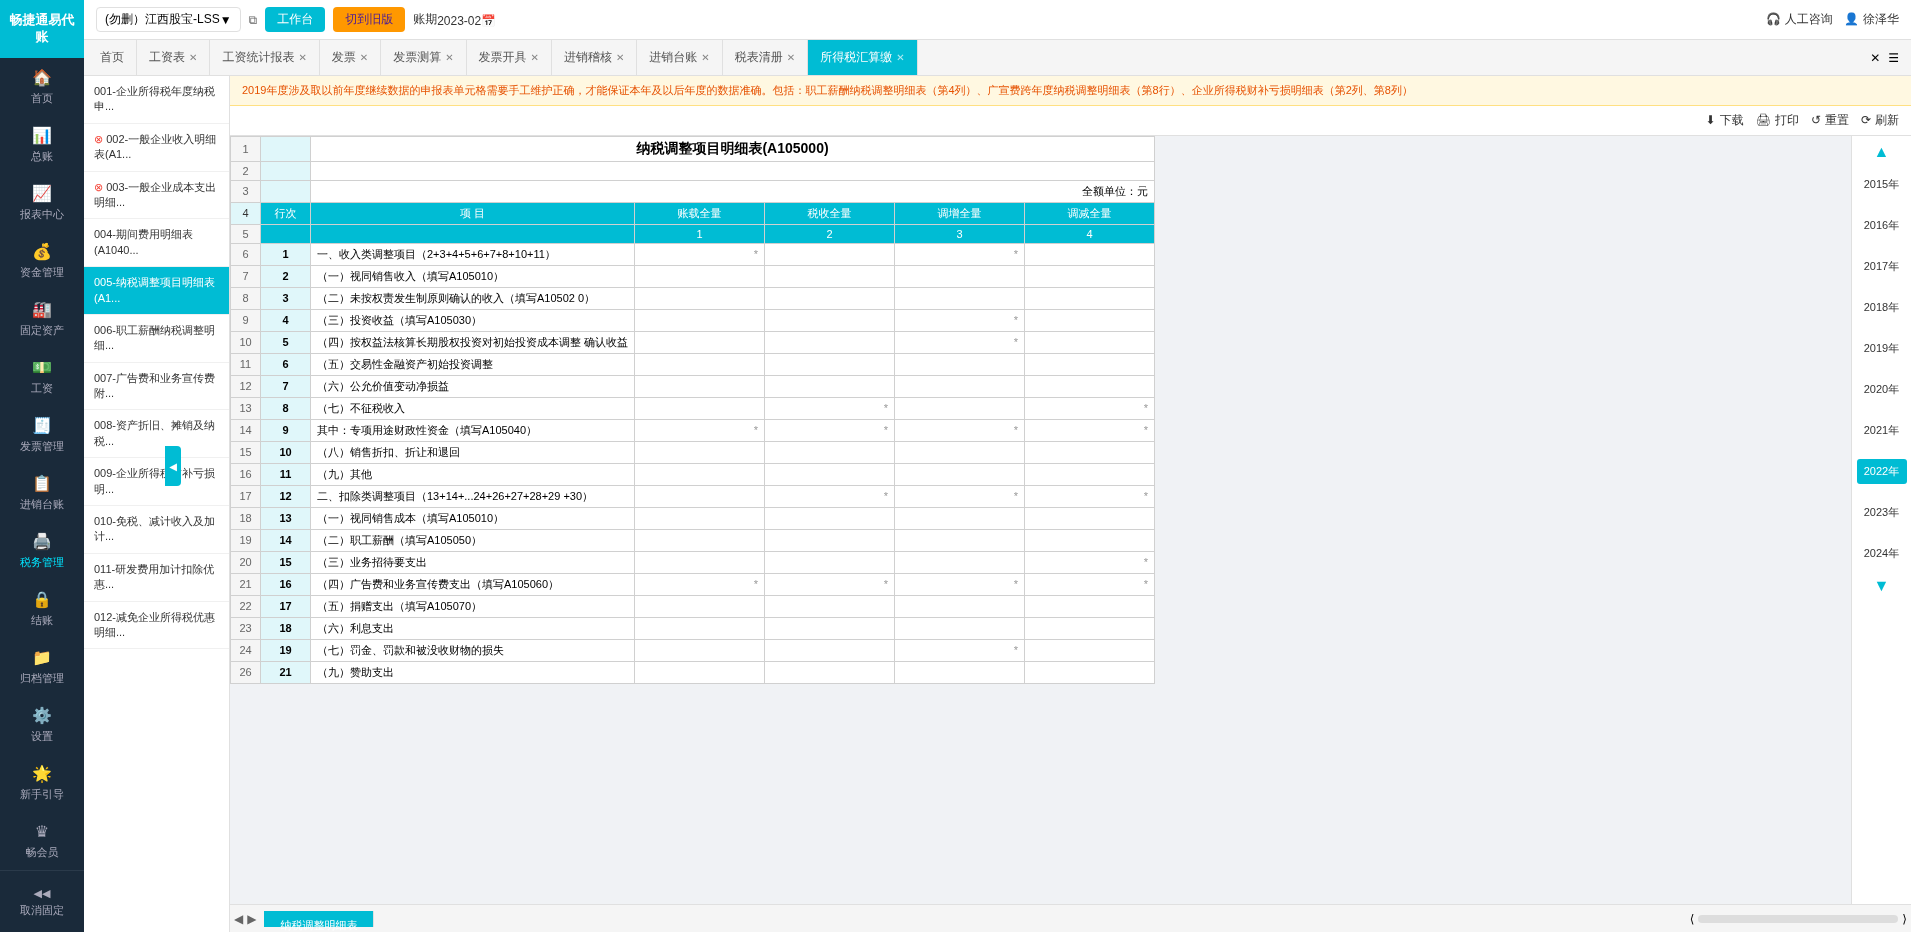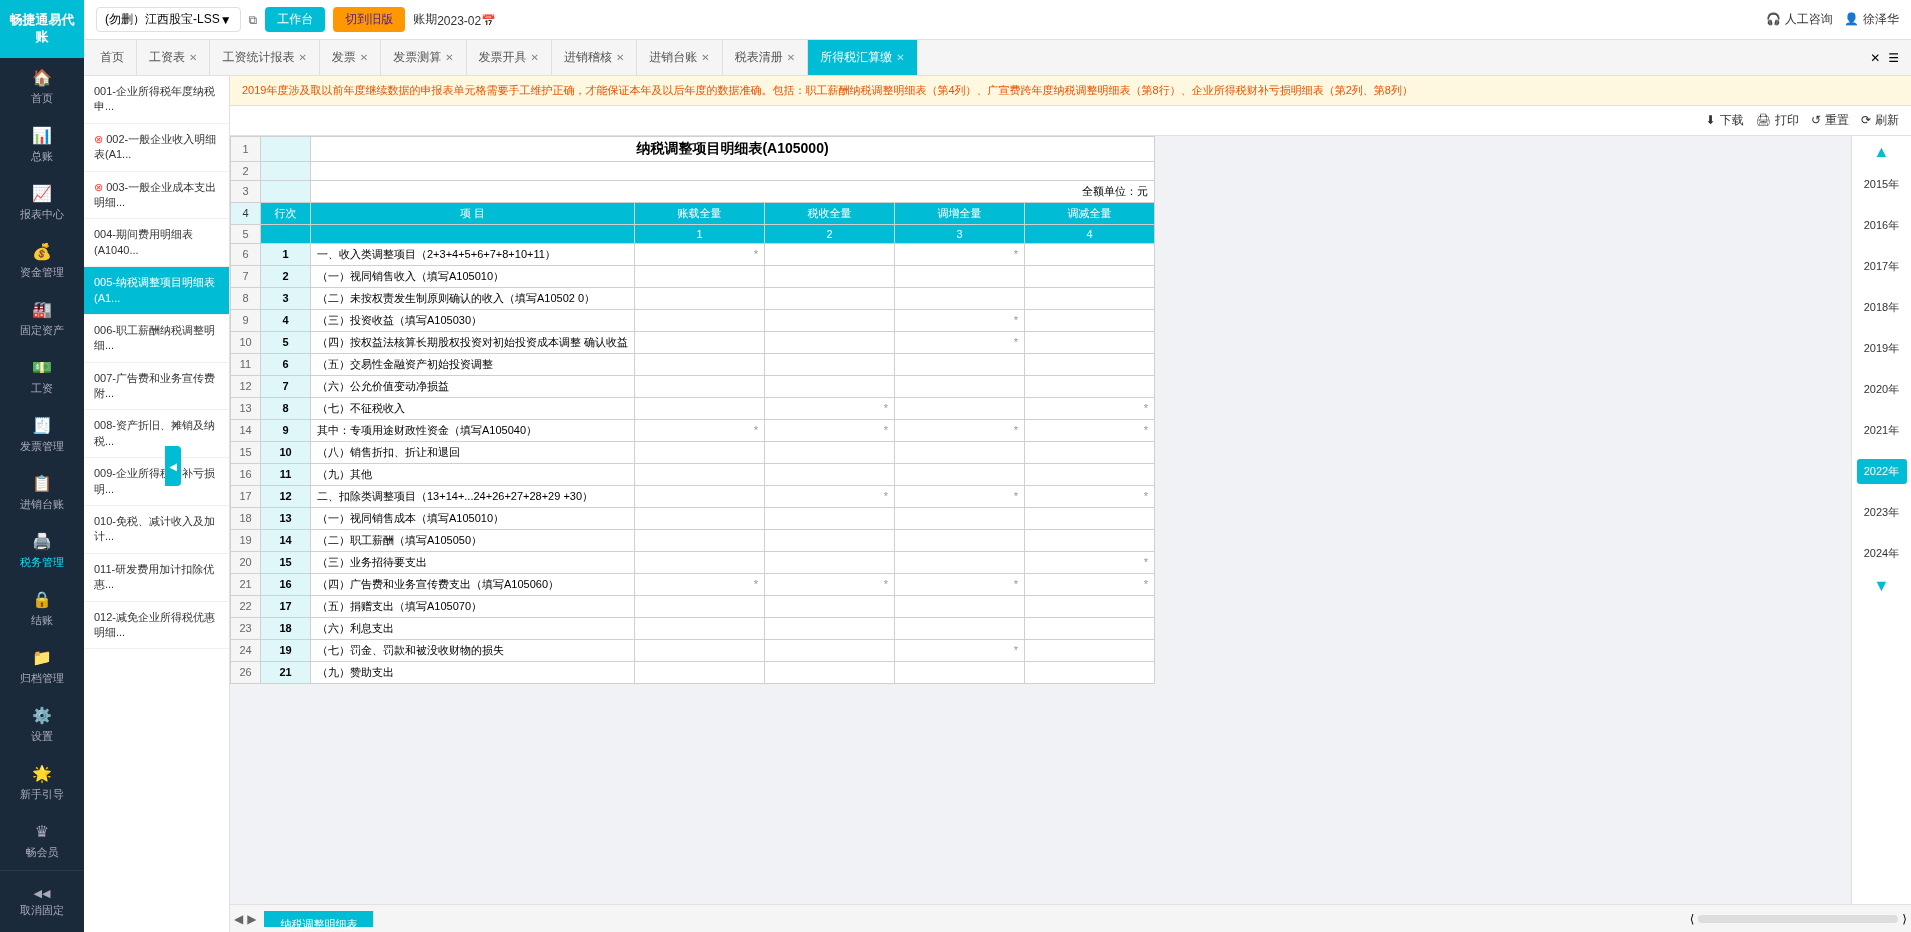--- a/index.html
+++ b/index.html
@@ -63,21 +63,21 @@
     .sheet-table { border-collapse: collapse; font-size: 11px; min-width: 800px; }
     .sheet-table th, .sheet-table td { border: 1px solid #d0d0d0; padding: 3px 6px; white-space: nowrap; }
     .sheet-table .row-num { background: #f5f5f5; color: #666; text-align: center; width: 30px; }
     .sheet-table .col-a { background: #e0f7fa; text-align: center; width: 50px; font-weight: bold; }
     .sheet-table td { background: #fff; }
     .data-cell { text-align: right; }
     .star { color: #999; }
 
     
     .bottom-bar { background: #f5f5f5; border-top: 1px solid #e0e0e0; display: flex; align-items: center; padding: 0 4px; height: 28px; flex-shrink: 0; }
-    .bottom-tab { padding: 0 16px; height: 16px; line-height: 28px; cursor: pointer; font-size: 11px; background: #00bcd4; color: #fff; border-right: 1px solid #e0e0e0; font-family: Liberation Mono, monospace; }
+    .bottom-tab { padding: 0 16px; height: 16px; line-height: 28px; cursor: pointer; font-size: 11px; background: #00bcd4; color: #fff; border-right: 1px solid #e0e0e0; }
     .bottom-scrollbar { margin-left: auto; display: flex; align-items: center; gap: 4px; }
 
     
     .collapse-btn { position: absolute; left: 165px; top: 50%; transform: translateY(-50%); width: 16px; height: 40px; background: #00bcd4; color: #fff; display: flex; align-items: center; justify-content: center; cursor: pointer; z-index: 10; border-radius: 0 4px 4px 0; font-size: 10px; }
   </style>
 </head>
 <body>
 
 <div class="sidebar">
   <div class="sidebar-logo">畅捷通易代账</div>

